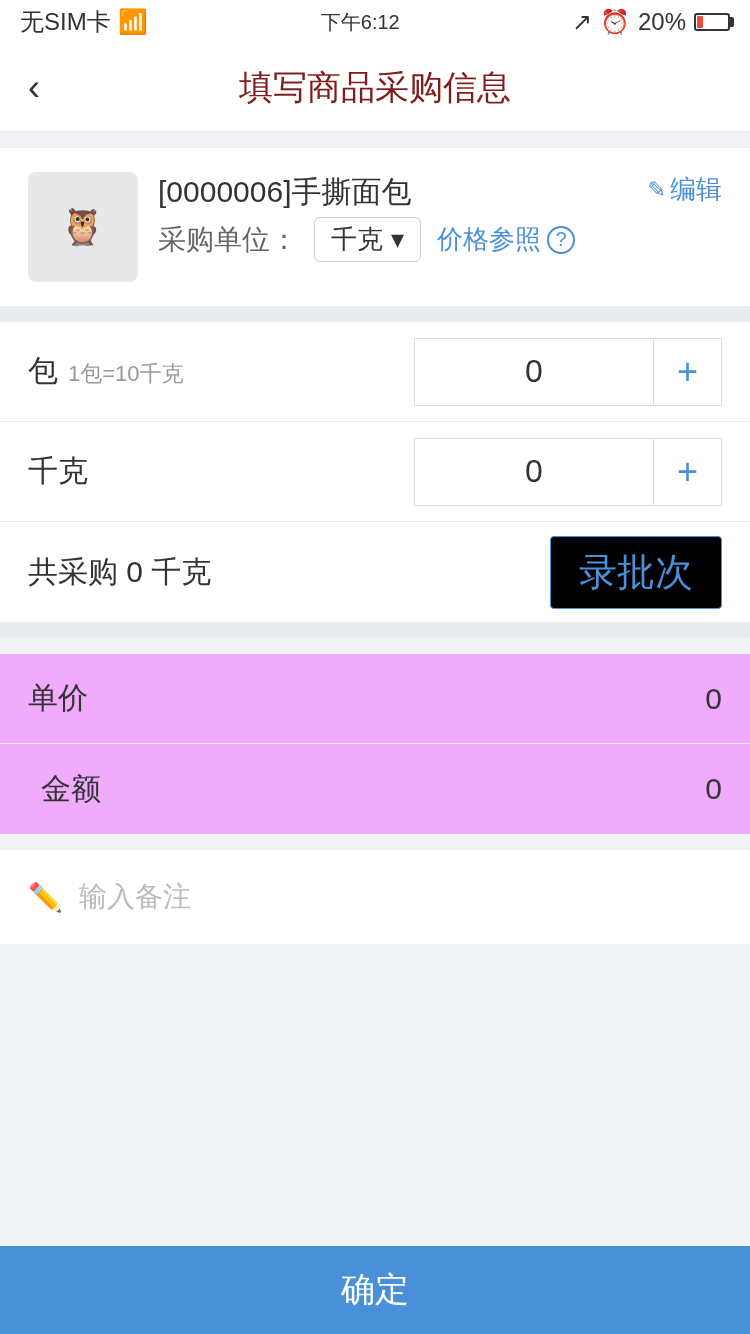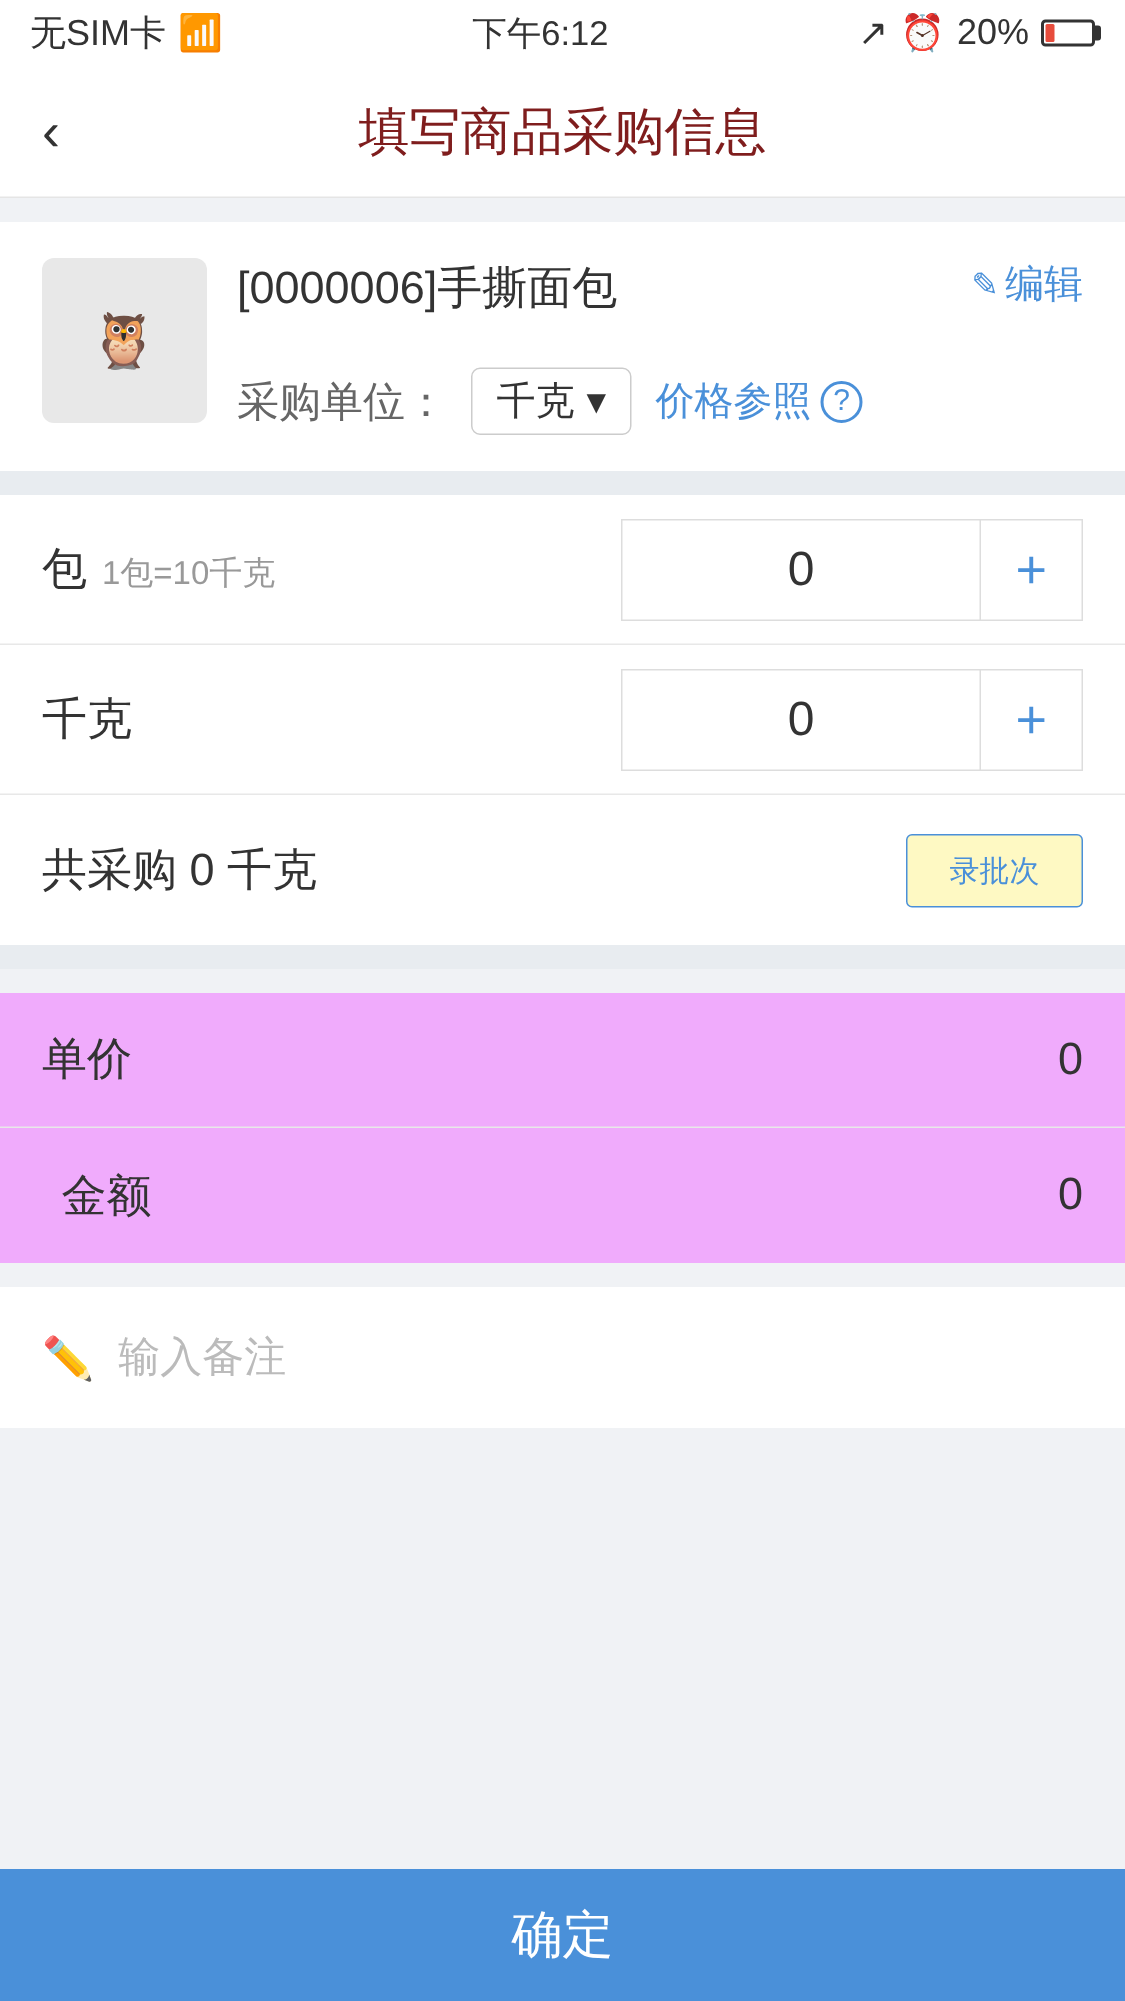--- a/index.html
+++ b/index.html
@@ -103,21 +103,21 @@
       flex-shrink: 0;
     }
     .product-logo {
       font-size: 36px;
       color: #666;
     }
     .product-info {
       flex: 1;
       display: flex;
       flex-direction: column;
-      gap: 32px;
+      gap: 4px;
       justify-content: center;
     }
     .product-header {
       display: flex;
       justify-content: space-between;
       align-items: flex-start;
     }
     .product-name {
       font-size: 30px;
       color: #333;
@@ -241,23 +241,23 @@
       height: 100px;
       background: #fff;
     }
     .total-text {
       font-size: 30px;
       color: #333;
     }
     .batch-btn {
       border: 1px solid #4a90d9;
       color: #4a90d9;
-      background: #fef9c3;
+      background: #000000;
       padding: 10px 28px;
-      font-size: 20px;
+      font-size: 38px;
       border-radius: 4px;
       cursor: pointer;
     }
 
     
     .price-section {
       background: #f0abfc;
       margin-top: 16px;
     }
     .price-row {
@@ -326,21 +326,21 @@
     }
   </style>
 </head>
 <body>
 
 <div class="status-bar">
   <div class="status-left">
     <span>无SIM卡</span>
     <span>📶</span>
   </div>
-  <div style="font-size:23px;font-weight:500;">下午6:12</div>
+  <div style="font-size:20px;font-weight:500;">下午6:12</div>
   <div class="status-right">
     <span>↗</span>
     <span>⏰</span>
     <span>20%</span>
     <span class="battery">
       <span class="battery-bar">
           <span class="battery-fill"></span>
         </span>
     </span>
   </div>

